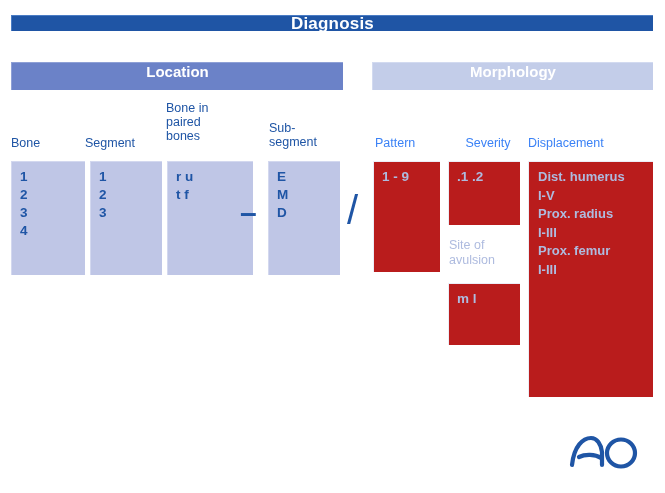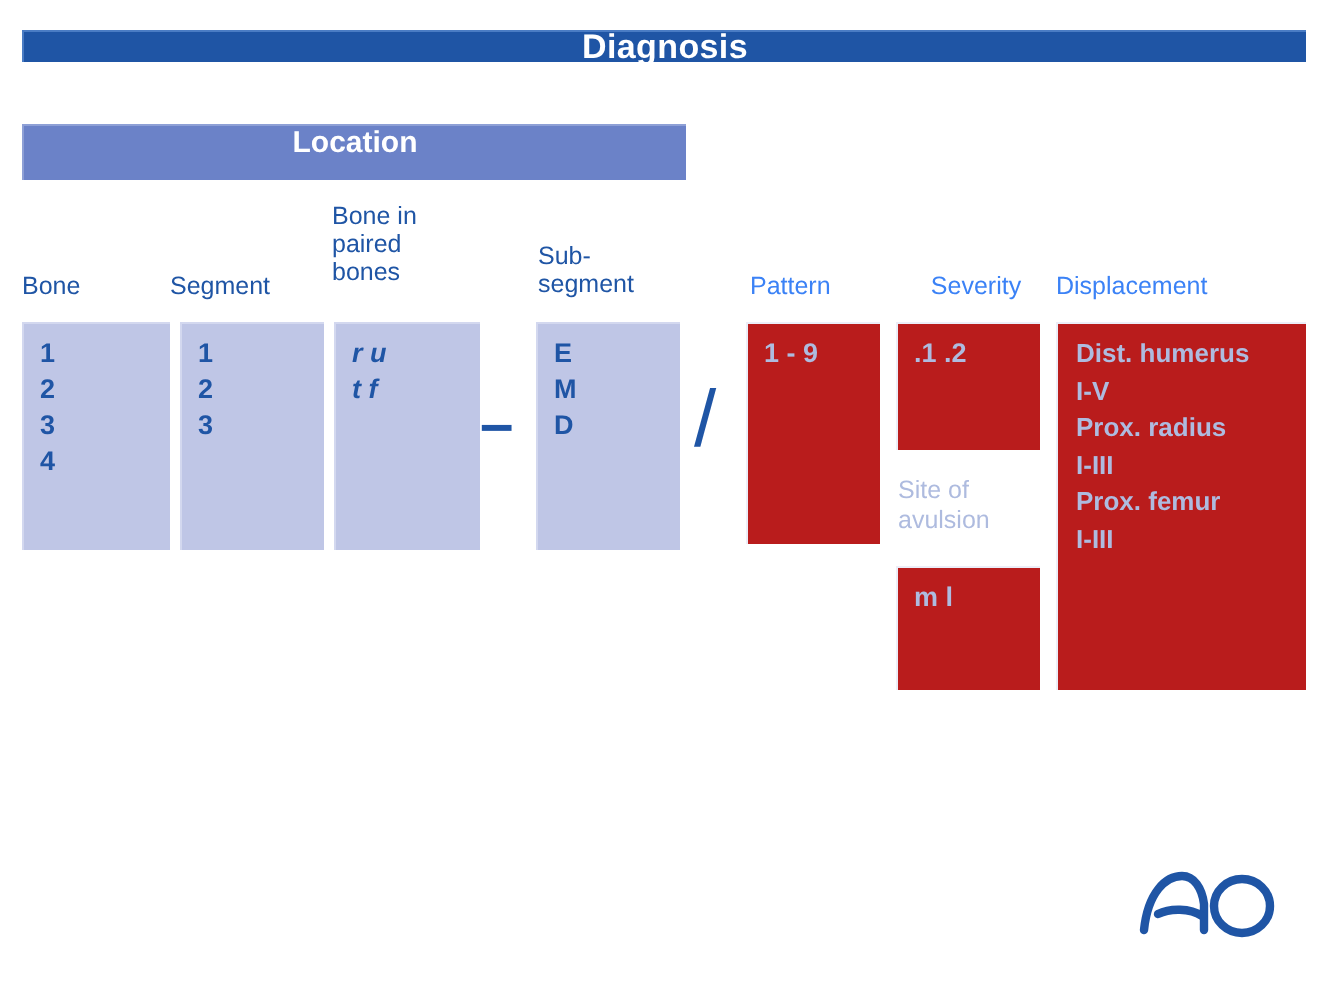--- a/index.html
+++ b/index.html
@@ -175,20 +175,23 @@
 
 <div class="canvas">
 
   <div class="banner">
     <span class="banner-text">Diagnosis</span>
   </div>
 
   <div class="section-bar bar-location">
     <span class="section-text">Location</span>
   </div>
+  <div class="section-bar bar-morphology">
+    <span class="section-text">Morphology</span>
+  </div>
 
   <div class="col-head" style="left:11px; top:136px; width:70px;">Bone</div>
   <div class="col-head" style="left:85px; top:136px; width:80px;">Segment</div>
   <div class="col-head" style="left:166px; top:101px; width:82px; white-space:pre-line;">Bone in
 paired
 bones</div>
   <div class="col-head" style="left:269px; top:121px; width:80px; white-space:pre-line;">Sub-
 segment</div>
 
   <div class="box box-loc" style="left:11px; top:161px; width:74px; height:114px;">
@@ -197,21 +200,21 @@
 3
 4</div>
   </div>
 
   <div class="box box-loc" style="left:90px; top:161px; width:72px; height:114px;">
     <div class="box-lines ink-dark">1
 2
 3</div>
   </div>
 
-  <div class="box box-loc" style="left:167px; top:161px; width:73px; height:114px;font-style:italic;">
+  <div class="box box-loc" style="left:167px; top:161px; width:86px; height:114px;">
     <div class="box-lines ink-dark">r u
 t f</div>
   </div>
 
   <div class="op op-dash">–</div>
 
   <div class="box box-loc" style="left:268px; top:161px; width:72px; height:114px;">
     <div class="box-lines ink-dark">E
 M
 D</div>
@@ -231,21 +234,21 @@
     <div class="box-lines ink-light">.1 .2</div>
   </div>
 
   <div class="sub-label" style="left:449px; top:238px; width:80px;">Site of
 avulsion</div>
 
   <div class="box box-mor" style="left:448px; top:283px; width:72px; height:62px;">
     <div class="box-lines ink-light">m l</div>
   </div>
 
-  <div class="box box-mor" style="left:528px; top:161px; width:125px; height:184px;">
+  <div class="box box-mor" style="left:528px; top:161px; width:125px; height:236px;">
     <div class="disp-lines">Dist. humerus
 I-V
 Prox. radius
 I-III
 Prox. femur
 I-III</div>
   </div>
 
   <div class="logo">
     <svg viewBox="0 0 72 40" width="72" height="40" aria-hidden="true">

